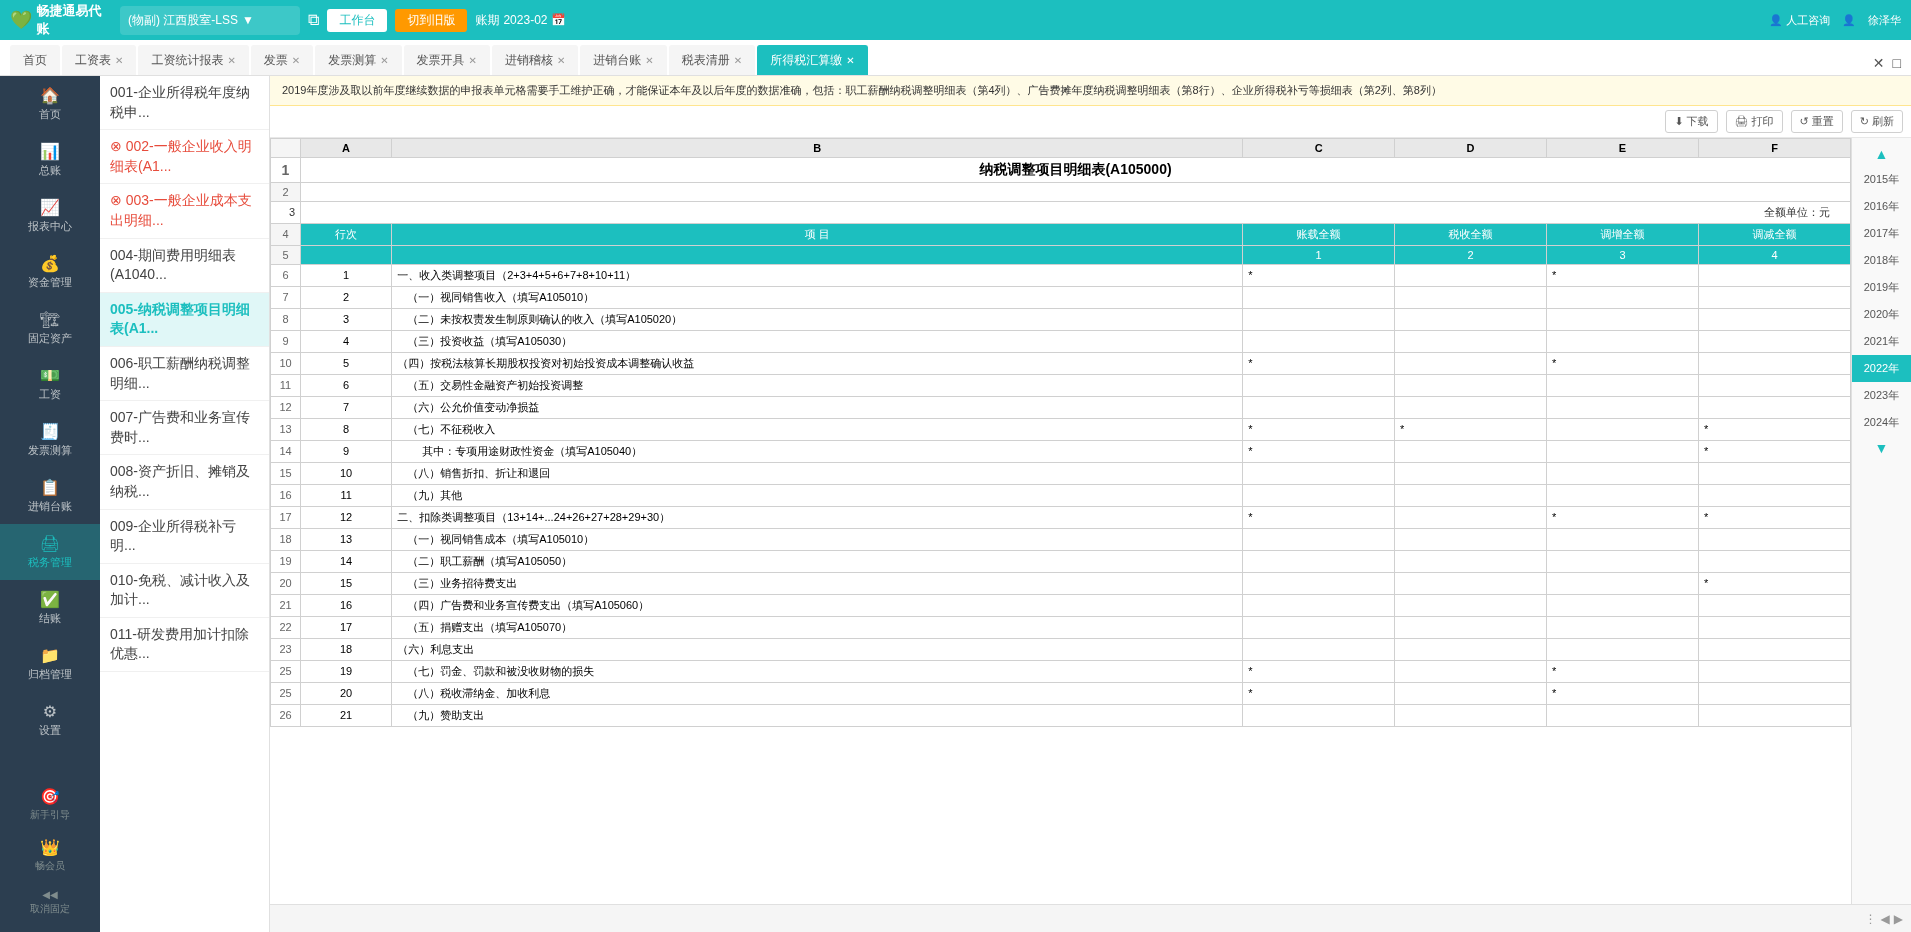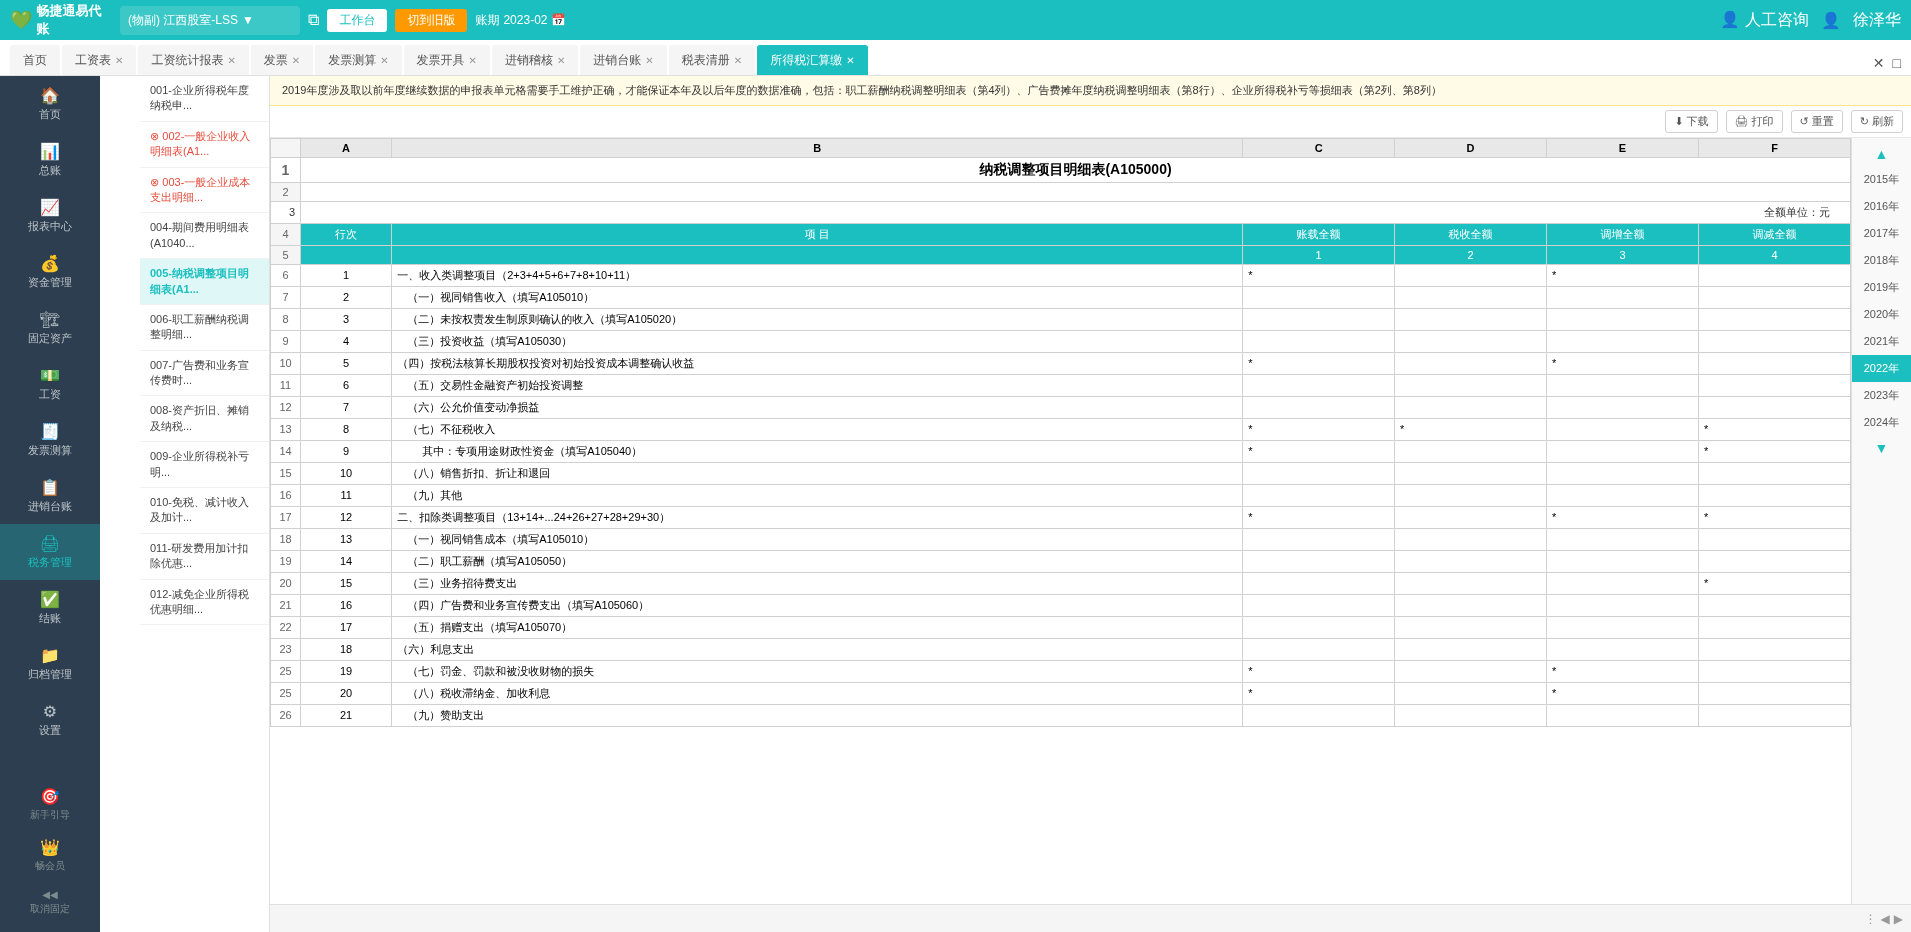--- a/index.html
+++ b/index.html
@@ -64,21 +64,21 @@
       display: flex;
       align-items: center;
       gap: 4px;
     }
     .header-right {
       margin-left: auto;
       display: flex;
       align-items: center;
       gap: 12px;
       color: white;
-      font-size: 16px;
+      font-size: 11px;
     }
     .header-right span { cursor: pointer; }
 
     
     .tab-bar {
       height: 36px;
       background: #fff;
       border-bottom: 1px solid #e0e0e0;
       display: flex;
       align-items: flex-end;
@@ -171,26 +171,25 @@
     .doc-list-panel {
       width: 170px;
       background: #fff;
       border-right: 1px solid #e0e0e0;
       flex-shrink: 0;
       overflow-y: auto;
       position: relative;
     }
     .doc-list-item {
       padding: 7px 10px;
-      font-size: 11px;
+      font-size: 14px;
       color: #444;
       cursor: pointer;
       border-bottom: 1px solid #f0f0f0;
       line-height: 1.4;
-      margin-left: 40px;
     }
     .doc-list-item.active { background: #e0f7f7; color: #1cbfbf; font-weight: bold; }
     .doc-list-item.warn { color: #e74c3c; }
     .collapse-btn {
       position: absolute;
       right: -12px;
       top: 50%;
       transform: translateY(-50%);
       width: 12px;
       height: 40px;
@@ -525,23 +524,20 @@
       <span>008-资产折旧、摊销及纳税...</span>
     </div>
     <div class="doc-list-item">
       <span>009-企业所得税补亏明...</span>
     </div>
     <div class="doc-list-item">
       <span>010-免税、减计收入及加计...</span>
     </div>
     <div class="doc-list-item">
       <span>011-研发费用加计扣除优惠...</span>
-    </div>
-    <div class="doc-list-item">
-      <span>012-减免企业所得税优惠明细...</span>
     </div>
     <div class="collapse-btn">◀</div>
   </div>
 
   <div class="content-area">
 
     <div class="notice-bar">
       <span>2019年度涉及取以前年度继续数据的申报表单元格需要手工维护正确，才能保证本年及以后年度的数据准确，包括：职工薪酬纳税调整明细表（第4列）、广告费摊年度纳税调整明细表（第8行）、企业所得税补亏等损细表（第2列、第8列）</span>
     </div>
 

